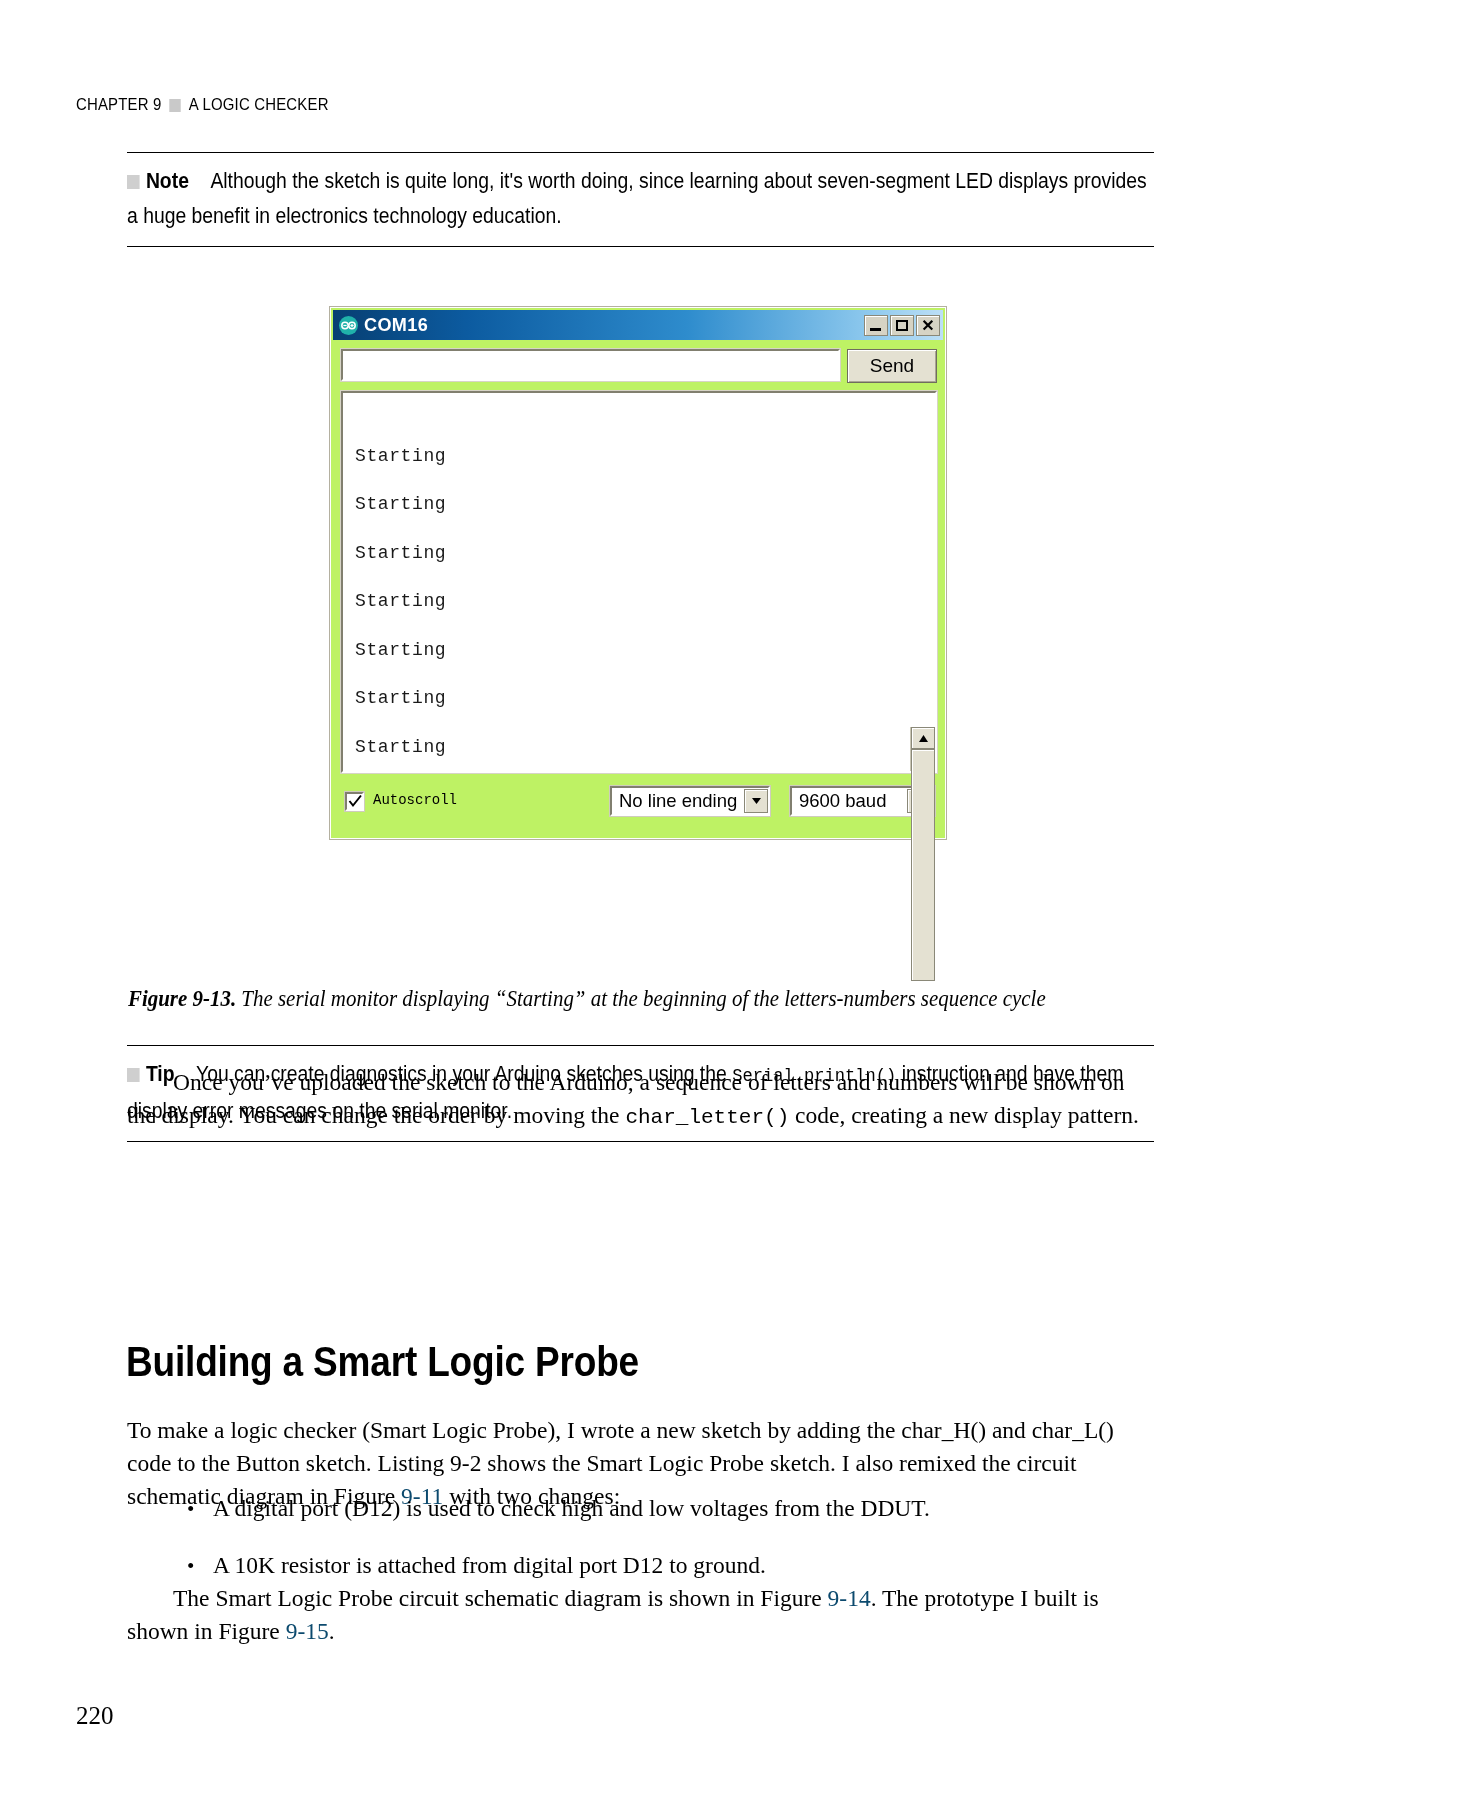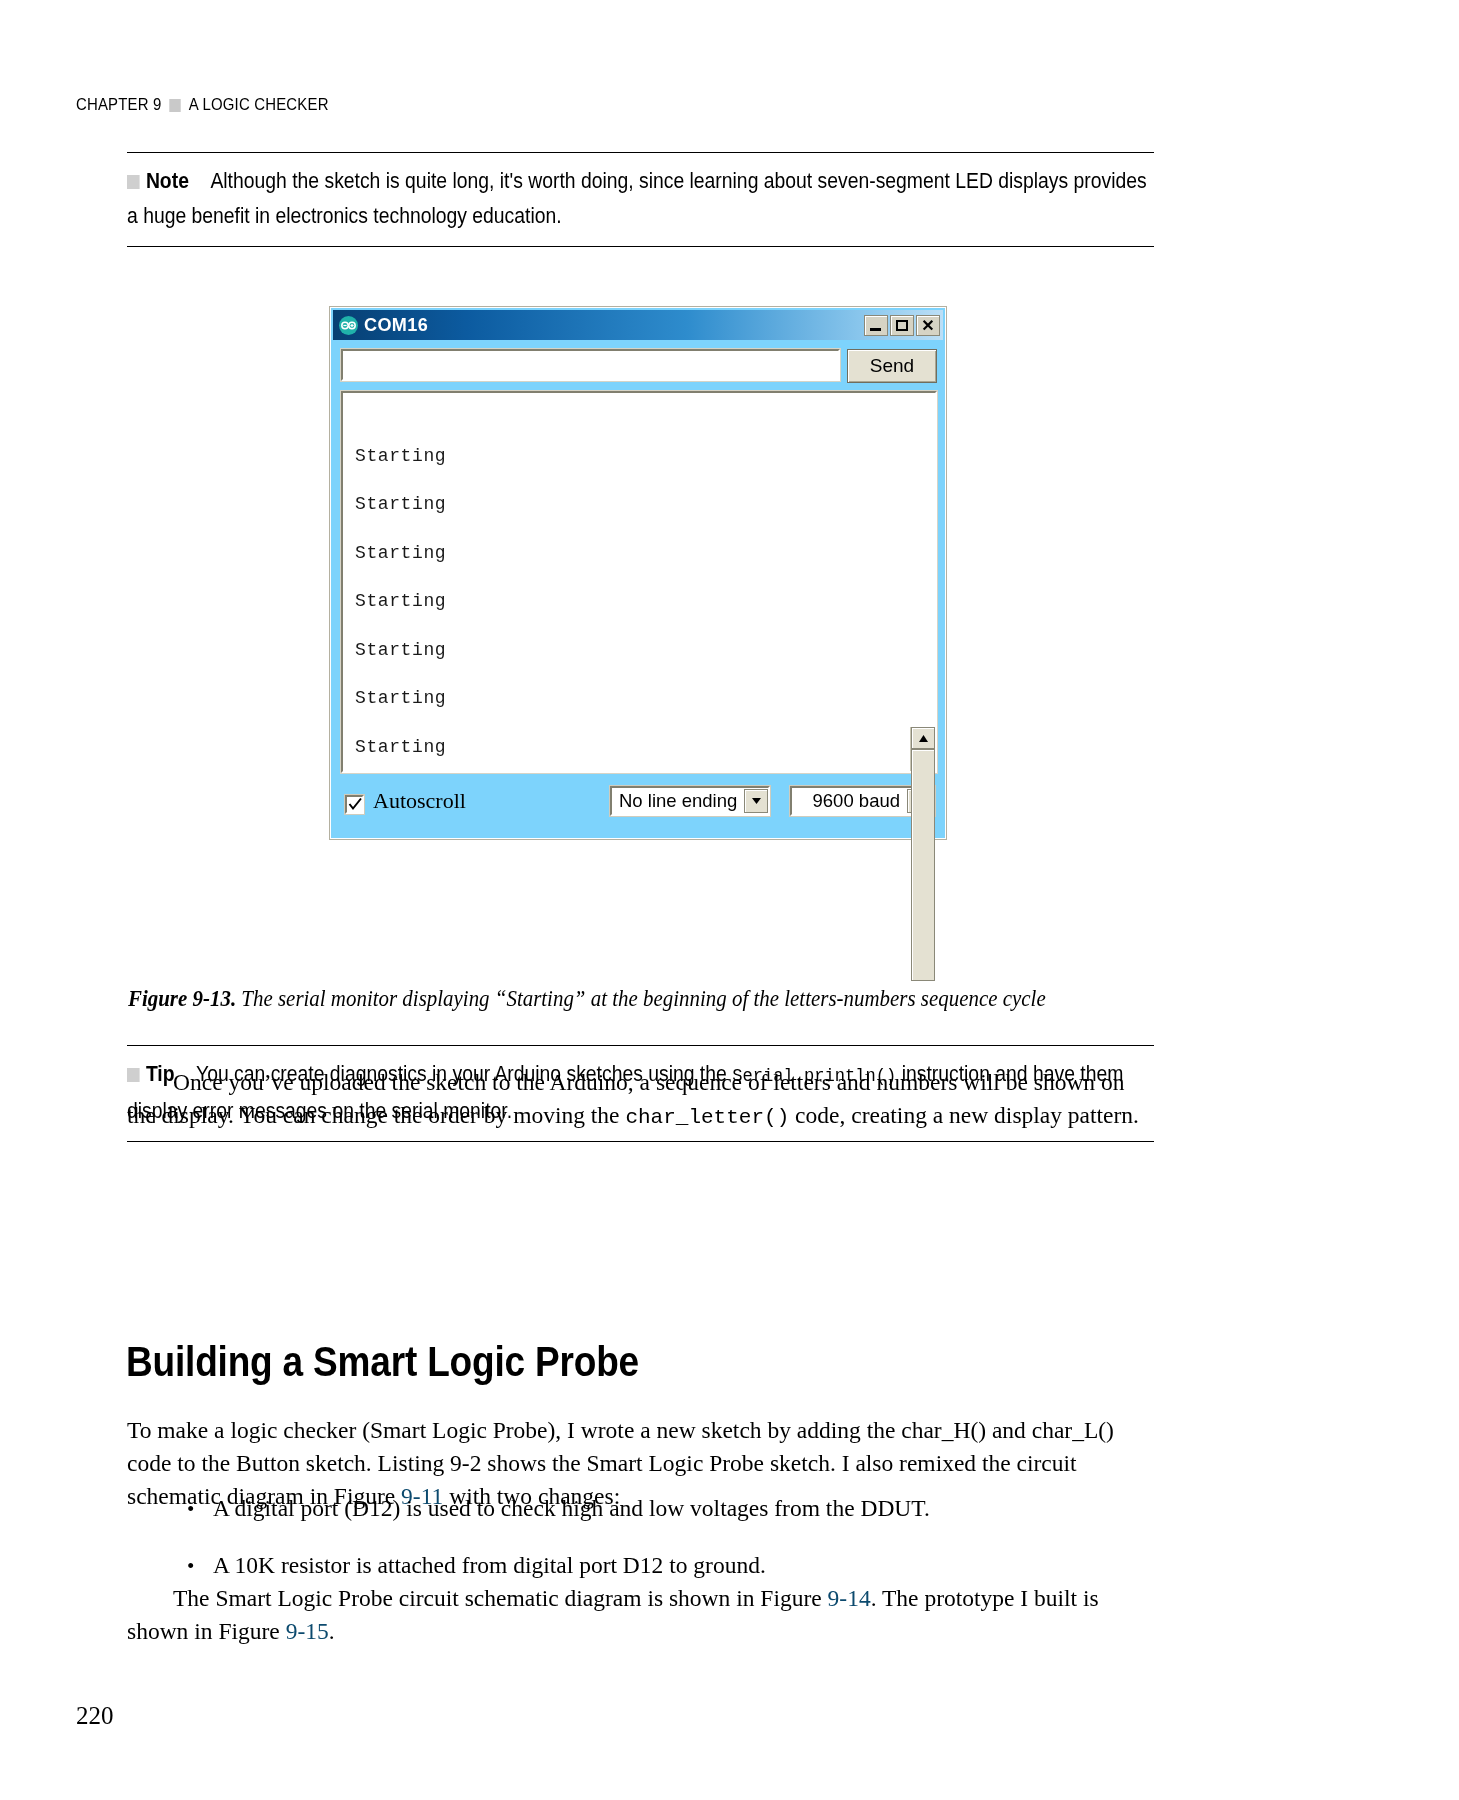--- a/index.html
+++ b/index.html
@@ -90,21 +90,21 @@
   #tip-admon .body { padding-top: 11px; }
   #tip-admon .rule-bottom { margin-top: 12px; }
 
   
   .serial-window {
     position: absolute;
     left: 329px;
     top: 306px;
     width: 618px;
     height: 534px;
-    background: #7dd3fc;
+    background: #bef264;
     border: 1px solid #b4b0a0;
     box-shadow: 0 0 0 1px #ffffff inset;
     box-sizing: border-box;
     padding: 3px;
   }
   .titlebar {
     height: 30px;
     background: linear-gradient(180deg,#0a5fa8 0%, #0f68b4 10%, #1572c4 40%, #2f93d8 72%, #7dc2ec 100%);
     background-image: linear-gradient(90deg, #073f72 0%, #0c5ba0 22%, #2e8ccd 58%, #8ec9ee 88%, #bcdff6 100%);
     display: flex;
@@ -262,24 +262,24 @@
 
   .bottom-bar {
     display: flex;
     align-items: center;
     padding: 13px 8px 0 12px;
     box-sizing: border-box;
     gap: 10px;
   }
   .autoscroll {
     display: flex;
-    align-items: flex-end;
+    align-items: flex-start;
     gap: 9px;
-    font-family: Liberation Serif, serif;
-    font-size: 22px;
+    font-family: Liberation Mono, monospace;
+    font-size: 14px;
     color: #000;
   }
   .checkbox {
     width: 19px; height: 19px;
     background: #ffffff;
     border: 2px solid;
     border-color: #817f6f #ffffff #ffffff #817f6f;
     outline: 1px solid #cfccbd;
     position: relative;
     box-sizing: border-box;
@@ -298,21 +298,20 @@
     box-sizing: border-box;
     flex: none;
   }
   .combo .val {
     padding: 0 7px;
     font-family: "Liberation Sans", sans-serif;
     font-size: 18.5px;
     color: #000;
     white-space: nowrap;
     flex: 1 1 auto;
-    text-align: right;
   }
   .combo .arrow-btn {
     width: 24px; height: 24px;
     margin-right: 2px;
     background: #e4e1d2;
     border: 1px solid #8a8878;
     box-shadow: inset 1px 1px 0 #ffffff;
     display: flex;
     align-items: center;
     justify-content: center;

